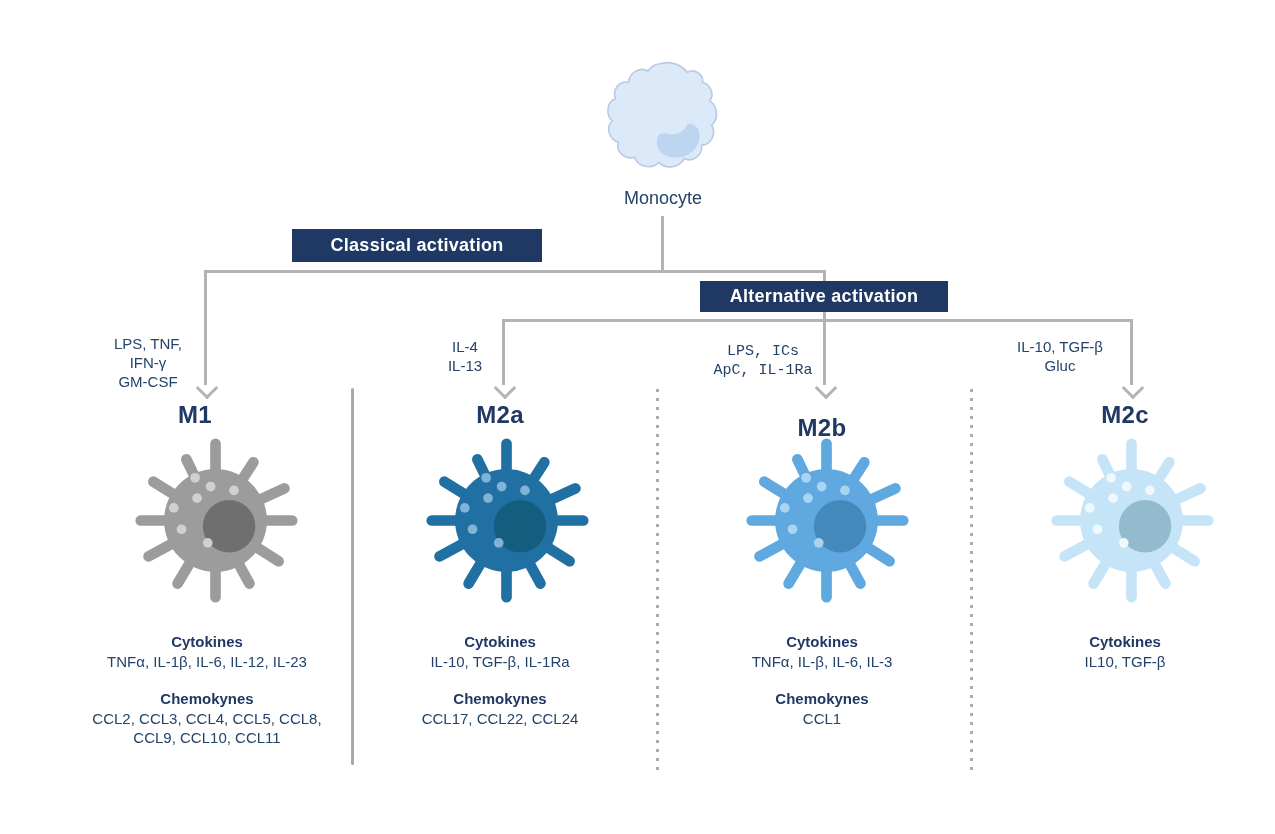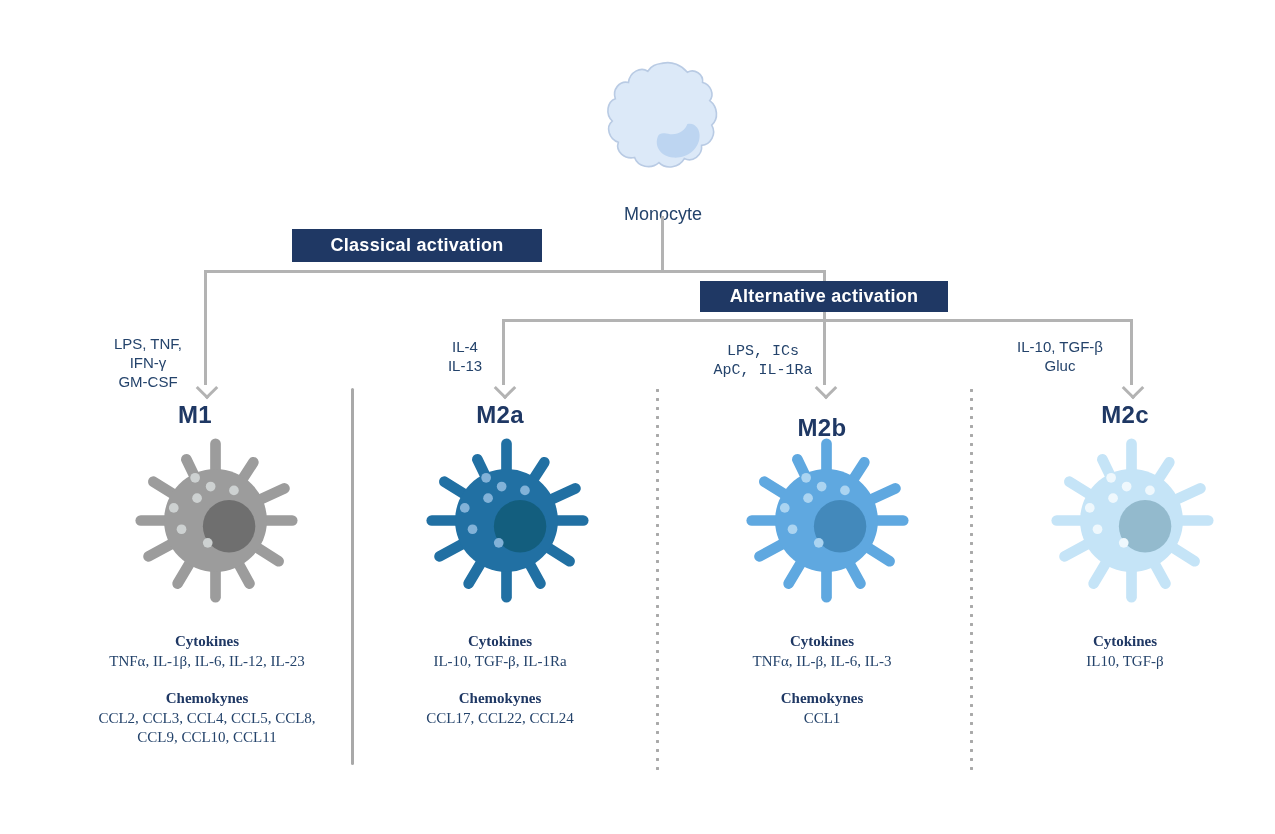--- a/index.html
+++ b/index.html
@@ -23,21 +23,21 @@
   .stimuli{
     position:absolute;text-align:center;font-size:15px;line-height:19px;
     color:#24436B;white-space:pre-line;
   }
   .subtype{
     position:absolute;text-align:center;font-size:24px;font-weight:bold;
     color:#1F3864;letter-spacing:.3px;
   }
   .info{
     position:absolute;width:310px;text-align:center;font-size:15px;
-    line-height:19.5px;color:#24436B;font-family:Liberation Serif, serif;
+    line-height:19.5px;color:#24436B;
   }
   .info .heading{font-weight:bold;color:#1F3864;}
   .info .lines{white-space:pre-line;}
   .info .gap{height:18px;}
   .sep-solid{position:absolute;width:3px;background:#A9A9A9;border-radius:2px;}
   .sep-dotted{
     position:absolute;width:3px;
     background-image:radial-gradient(circle,#A9A9A9 1.4px,transparent 1.6px);
     background-size:3px 9px;background-repeat:repeat-y;
   }
@@ -55,21 +55,21 @@
         <path d="M 65,10 C 74,8 83,12 89,19 C 96,15 105,21 104,29 C 112,31 116,41 111,47
              C 119,53 120,65 113,71 C 118,80 112,90 103,91 C 104,101 94,108 86,104
              C 81,113 68,115 61,108 C 53,115 40,112 37,103 C 27,105 18,97 21,88
              C 12,85 8,73 15,67 C 8,60 10,48 18,45 C 15,36 22,27 31,29
              C 32,19 43,13 50,18 C 54,11 60,11 65,10 Z" fill="#DCE9F8"></path>
       </g>
       <path stroke="none" d="M 60,82 C 56,92 63,102 75,103 C 89,104 100,95 101,83
            C 102,75 96,68 89,70 C 87,76 80,81 72,80 C 66,79 62,78 60,82 Z" fill="#BDD5F1"></path>
     </svg>
   </div>
-  <div class="cell-label" style="left:593px;top:204px;width:140px;">Monocyte</div>
+  <div class="cell-label" style="left:593px;top:188px;width:140px;">Monocyte</div>
 
   <div class="vline" style="left:661px;top:216px;height:55px;"></div>
   <div class="hline" style="left:204px;top:270px;width:622px;"></div>
   <div class="vline" style="left:204px;top:270px;height:115px;"></div>
   <div class="chevron" style="left:199px;top:380px;"></div>
   <div class="vline" style="left:823px;top:270px;height:115px;"></div>
   <div class="chevron" style="left:818px;top:380px;"></div>
   <div class="hline" style="left:502px;top:319px;width:631px;"></div>
   <div class="vline" style="left:502px;top:319px;height:66px;"></div>
   <div class="chevron" style="left:497px;top:380px;"></div>

